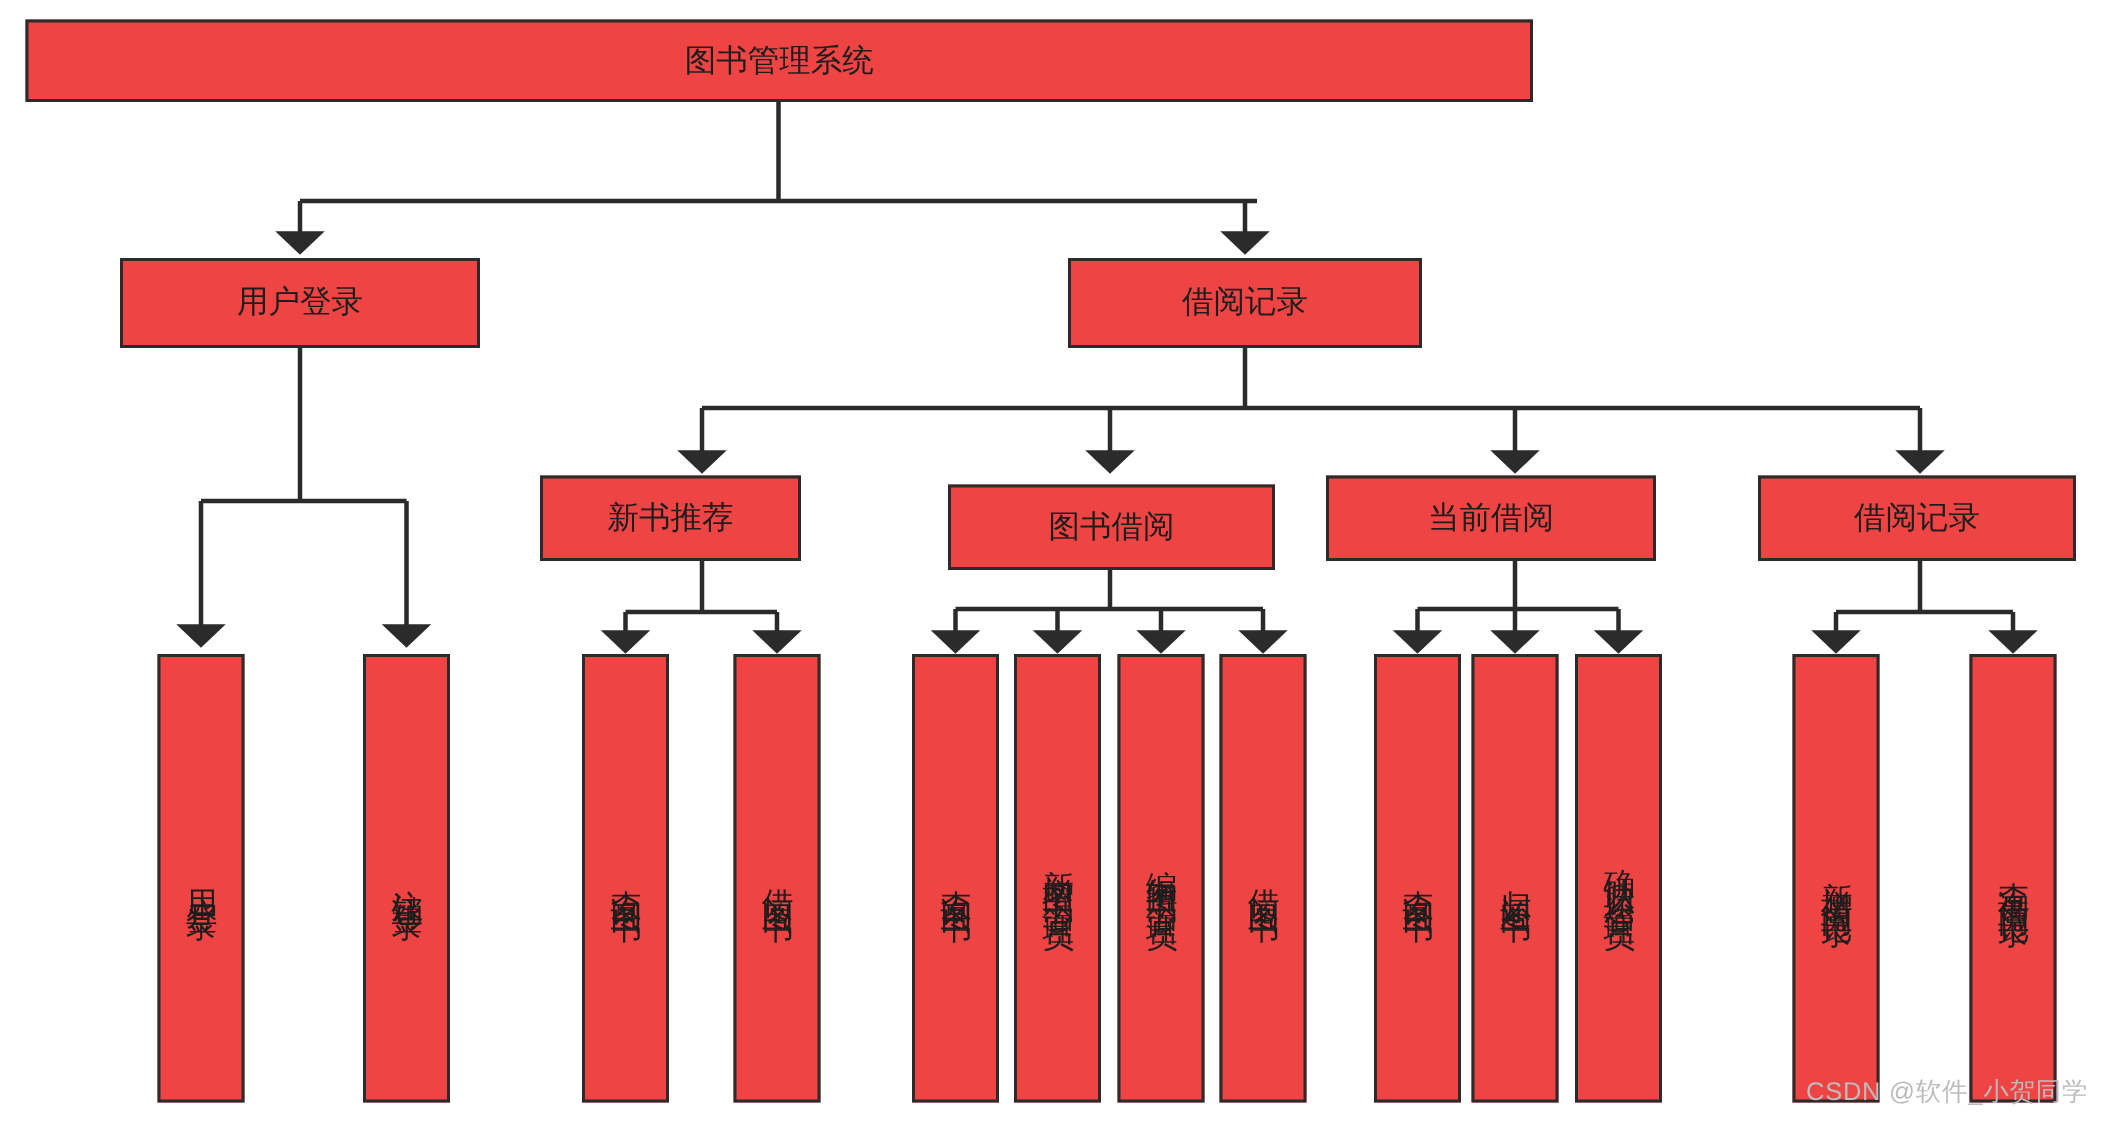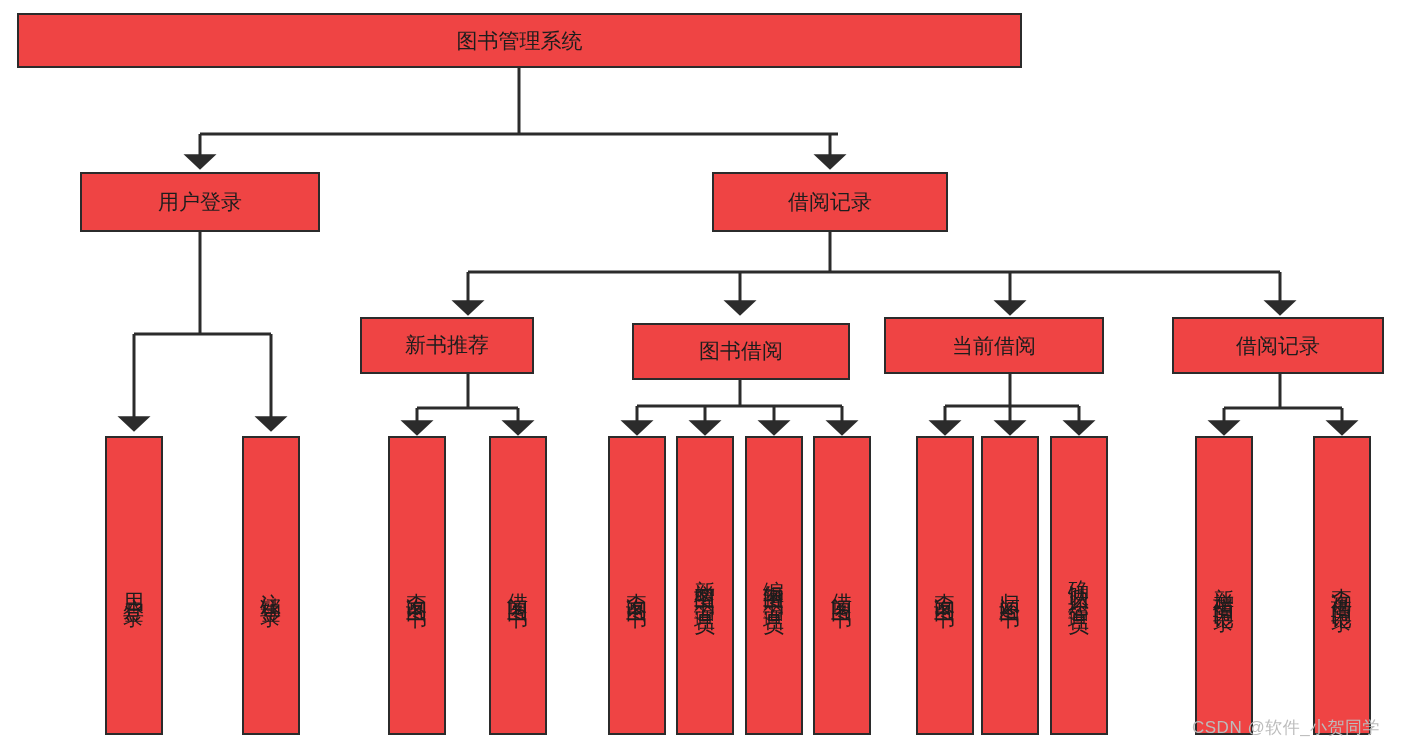--- a/index.html
+++ b/index.html
@@ -32,20 +32,21 @@
     text-align:center;
     white-space:nowrap;
   }
   .watermark{
     position:absolute;
     font-size:17px;
     color:#bcbcbc;
     white-space:nowrap;
     letter-spacing:0.5px;
     pointer-events:none;
+    margin-left:12px;
   }
 </style>
 </head>
 <body>
 
 <div id="diagram-root">
 
   <svg id="flow" viewBox="0 0 1405 747" xmlns="http://www.w3.org/2000/svg">
     <defs>
       <marker id="arrow" markerWidth="10" markerHeight="12" refX="2.6" refY="6" orient="auto" markerUnits="strokeWidth">

